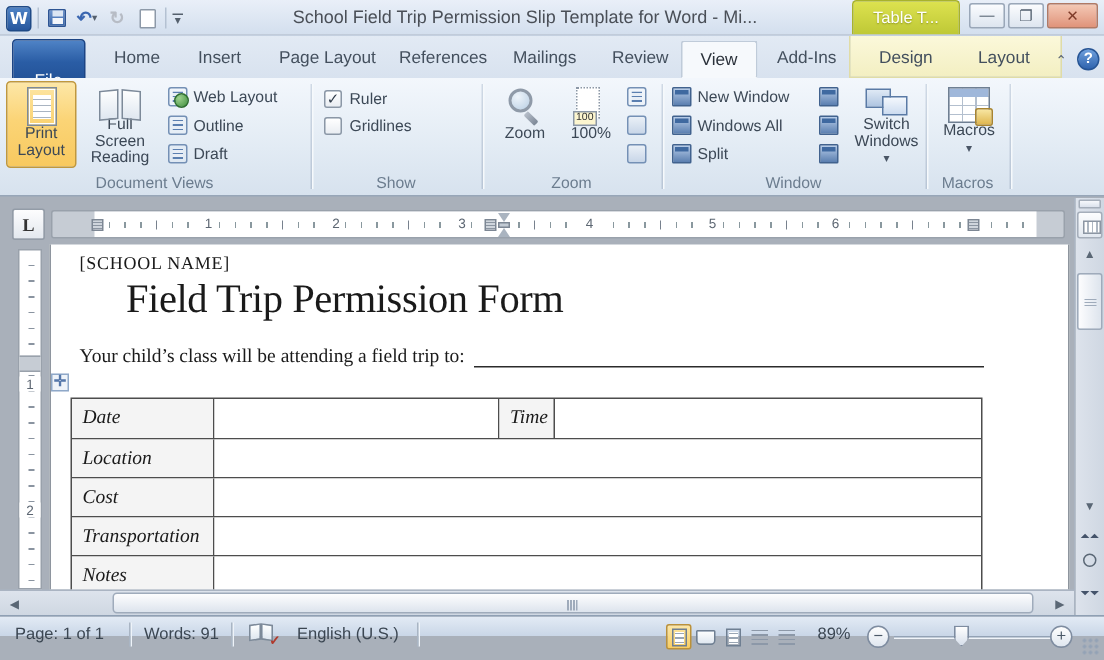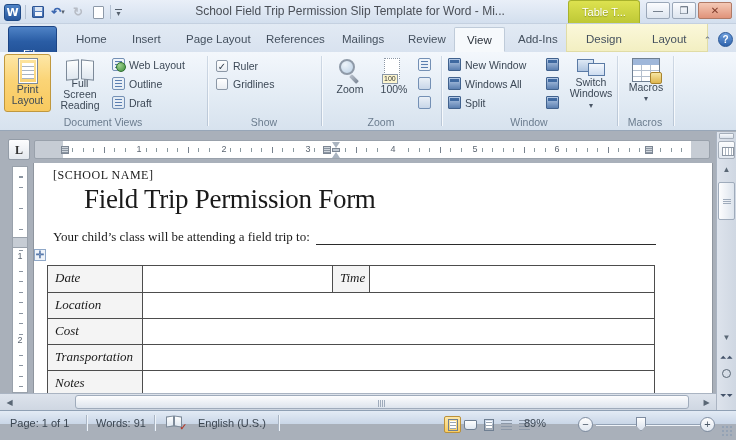--- a/index.html
+++ b/index.html
@@ -416,19 +416,19 @@
   <div class="view-btn" style="left:480px">
       <span class="vb-glyph"></span>
     </div>
   <div class="view-btn" style="left:498px">
       <span class="vb-lines"></span>
     </div>
   <div class="view-btn" style="left:516px">
       <span class="vb-lines"></span>
     </div>
 
-  <div class="sb-item" style="left:524px">89%</div>
+  <div class="sb-item" style="left:545px">89%</div>
   <div class="zoom-out" style="left:578px">−</div>
   <div class="zoom-track" style="left:596px; width:108px"></div>
   <div class="zoom-thumb" style="left:636px"></div>
   <div class="zoom-in" style="left:700px">+</div>
   <div class="resize-grip"></div>
 </div>
 
 </body></html>

